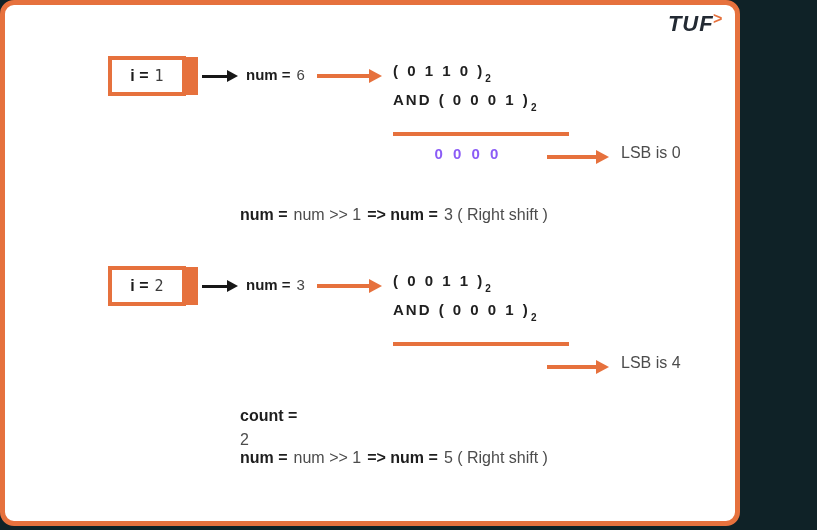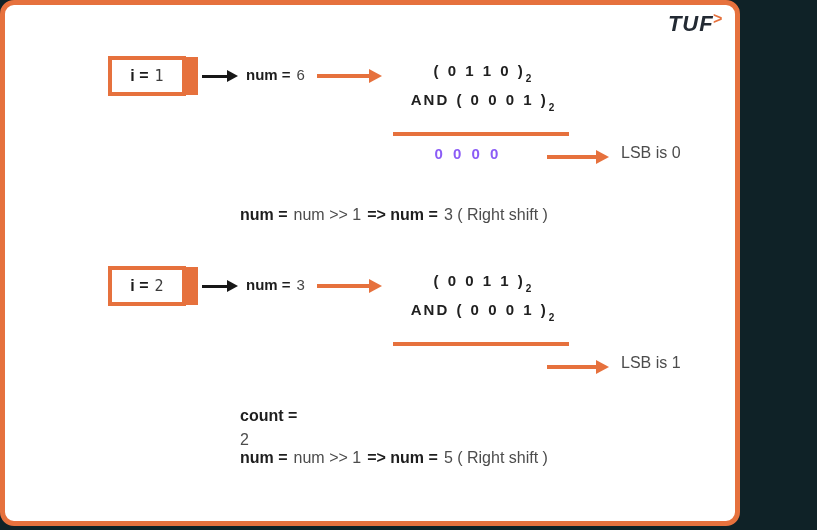--- a/index.html
+++ b/index.html
@@ -66,21 +66,21 @@
 
   .numtext{
     position:absolute;left:246px;top:10px;
     display:flex;gap:6px;align-items:baseline;
     font-size:15px;color:#454545;
   }
   .numtext b{color:#1e1e1e;}
 
   .operand{
     position:absolute;left:393px;width:178px;
-    text-align:center;
+    text-align:left;
     font-weight:bold;color:#202020;
     font-size:15px;letter-spacing:2px;word-spacing:1px;
     white-space:nowrap;
   }
   .op1{top:6px;}
   .op2{top:35px;}
   .operand sub{font-size:10px;letter-spacing:0;position:relative;top:2px;left:1px;}
   .sumline{position:absolute;left:393px;top:76px;width:176px;height:4px;background:#e6713d;}
   .result{
     position:absolute;left:393px;top:89px;width:150px;
@@ -194,21 +194,21 @@
     </div>
 
     <div class="sumline"></div>
 
 
     <div class="arrow arrow-orange aro-res">
       <span class="shaft"></span>
         <span class="head"></span>
     </div>
 
-    <div class="lsb">LSB is 1</div>
+    <div class="lsb">LSB is 4</div>
   </section>
 
   <div class="stmt stmt-count">
     <b>count =</b>
     <span>2</span>
   </div>
 
   <div class="stmt stmt-shift2">
     <b>num =</b>
     <span>num &gt;&gt; 1</span>

